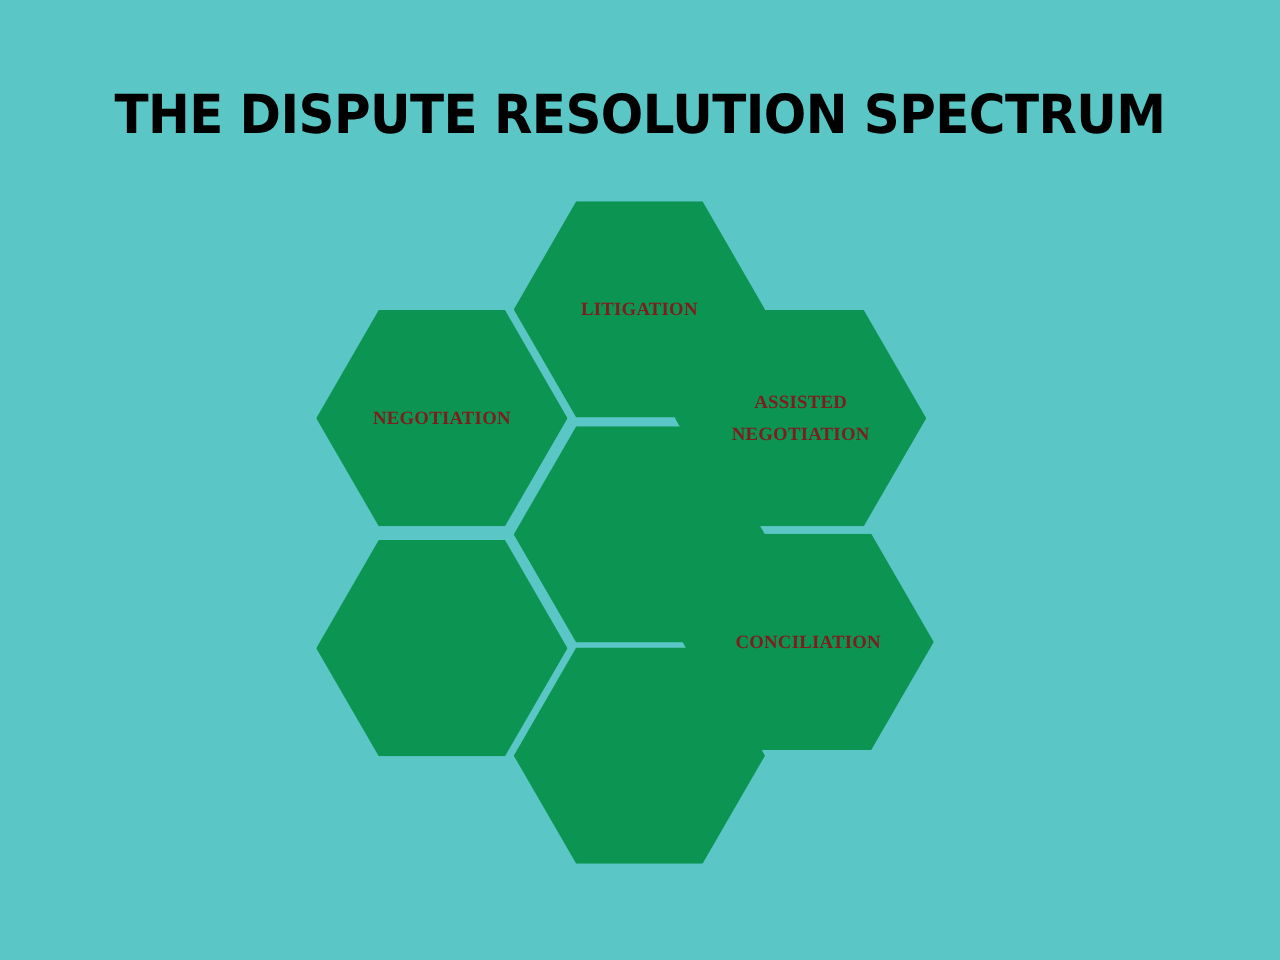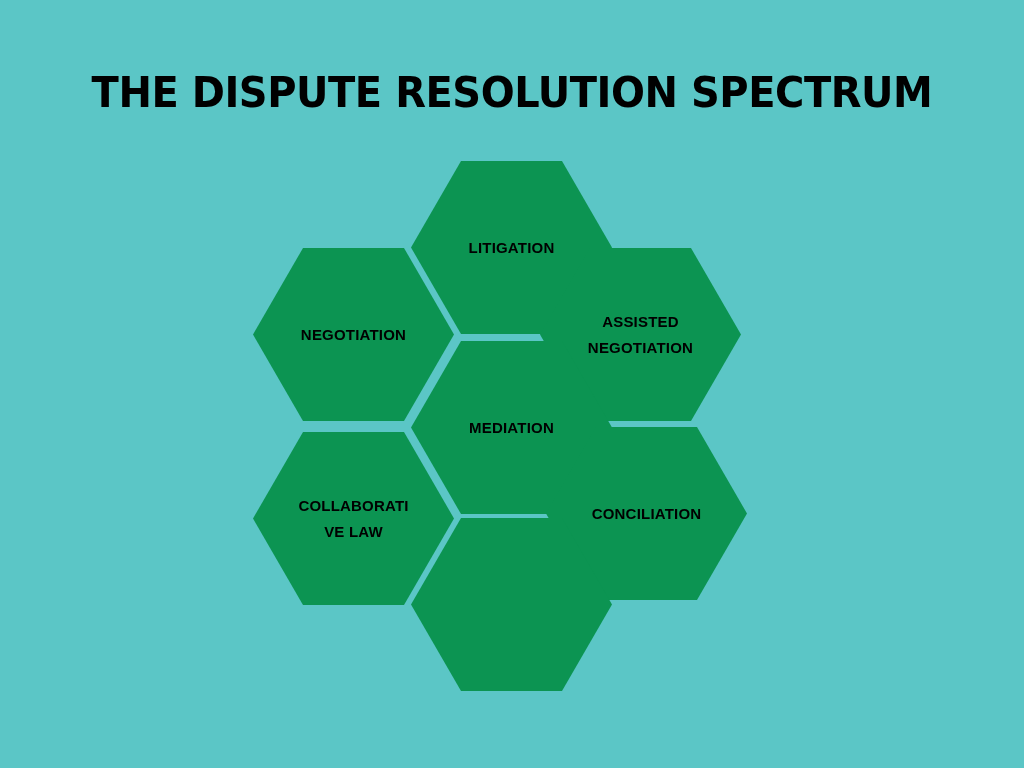--- a/index.html
+++ b/index.html
@@ -23,25 +23,25 @@
     .diagram { position: absolute; left: 0; top: 0; width: 1024px; height: 768px; }
     .hex {
       position: absolute;
       width: 201px; height: 173px;
     }
     .hex svg { position: absolute; left: 0; top: 0; width: 201px; height: 173px; }
     .hex-label {
       position: absolute; left: 20px; right: 20px; top: 0; bottom: 0;
       display: flex; align-items: center; justify-content: center;
       text-align: center;
-      font-family: Liberation Sans, sans-serif;
+      font-family: Liberation Serif, serif;
       font-weight: bold;
       font-size: 15px;
       line-height: 26px;
-      color: #000000;
+      color: #7f1d1d;
       letter-spacing: 0.2px;
       white-space: pre-line;
       word-break: break-all;
     }
   </style>
 </head>
 <body style="background: rgb(91, 198, 198);">
 
 <div class="title">THE DISPUTE RESOLUTION SPECTRUM</div>
 
@@ -62,28 +62,25 @@
     <svg viewBox="0 0 201 173">
         <polygon points="0,86.5 50,0 151,0 201,86.5 151,173 50,173" fill="#0c9452"></polygon>
       </svg>
     <div class="hex-label">ASSISTED
 NEGOTIATION</div>
   </div>
   <div class="hex" style="left: 411px; top: 341px;">
     <svg viewBox="0 0 201 173">
         <polygon points="0,86.5 50,0 151,0 201,86.5 151,173 50,173" fill="#0c9452"></polygon>
       </svg>
-    <div class="hex-label">MEDIATION</div>
   </div>
   <div class="hex" style="left: 253px; top: 432px;">
     <svg viewBox="0 0 201 173">
         <polygon points="0,86.5 50,0 151,0 201,86.5 151,173 50,173" fill="#0c9452"></polygon>
       </svg>
-    <div class="hex-label">COLLABORATI
-VE LAW</div>
   </div>
   <div class="hex" style="left: 546px; top: 427px;">
     <svg viewBox="0 0 201 173">
         <polygon points="0,86.5 50,0 151,0 201,86.5 151,173 50,173" fill="#0c9452"></polygon>
       </svg>
     <div class="hex-label">CONCILIATION</div>
   </div>
   <div class="hex" style="left: 411px; top: 518px;">
     <svg viewBox="0 0 201 173">
         <polygon points="0,86.5 50,0 151,0 201,86.5 151,173 50,173" fill="#0c9452"></polygon>

